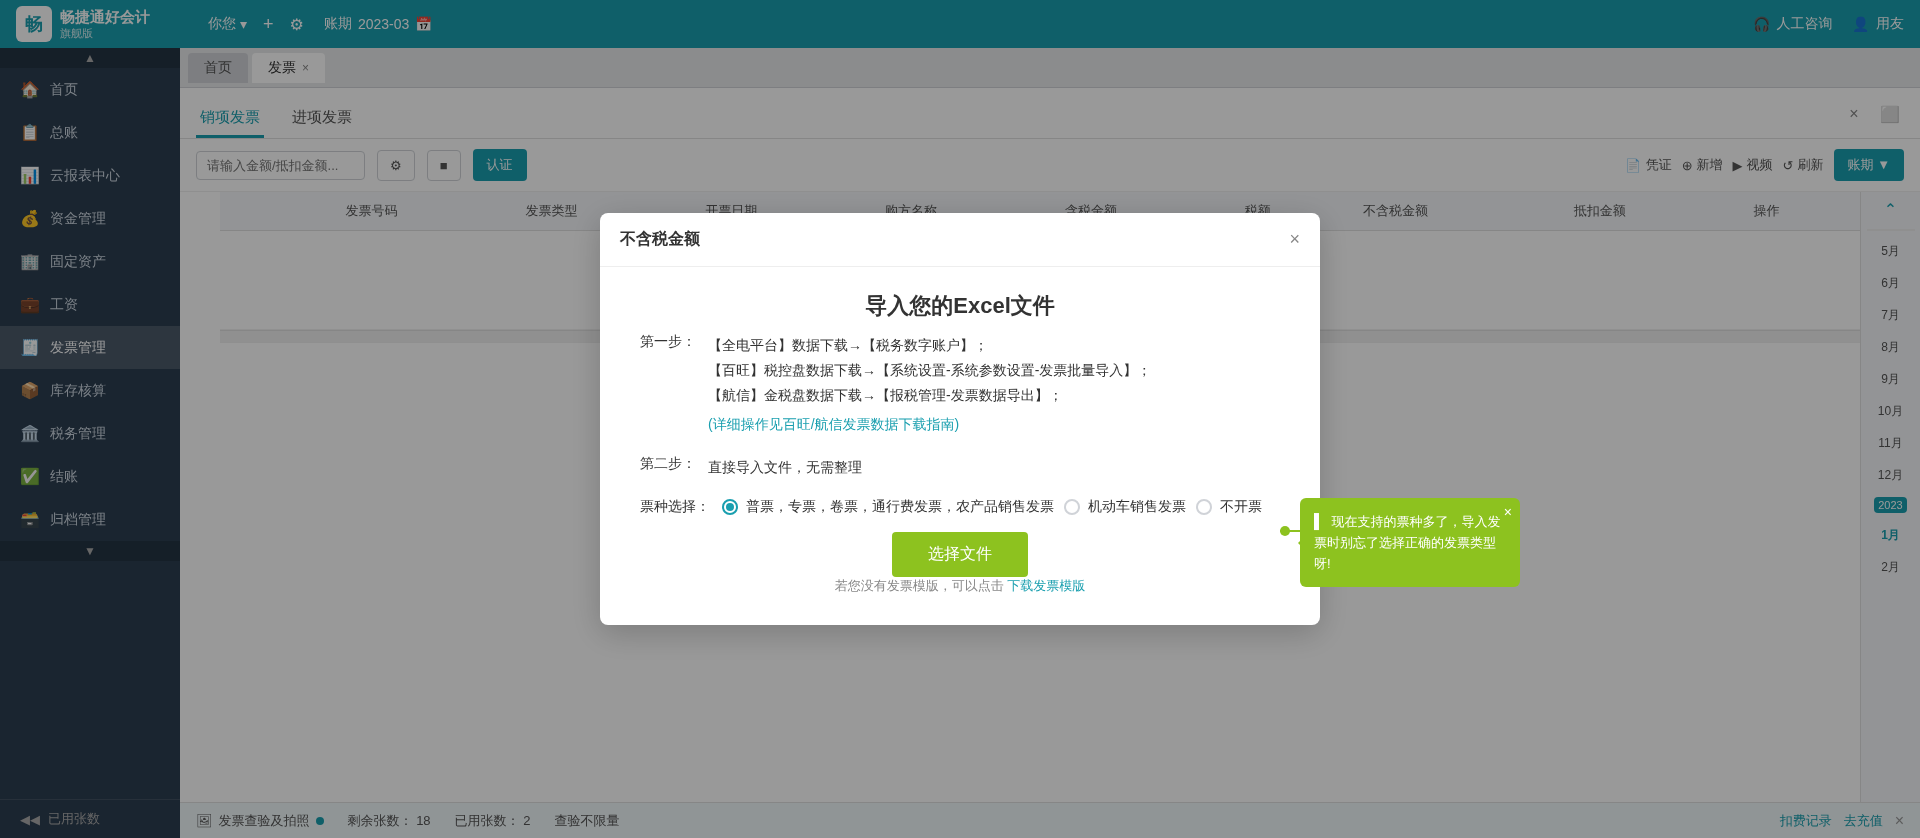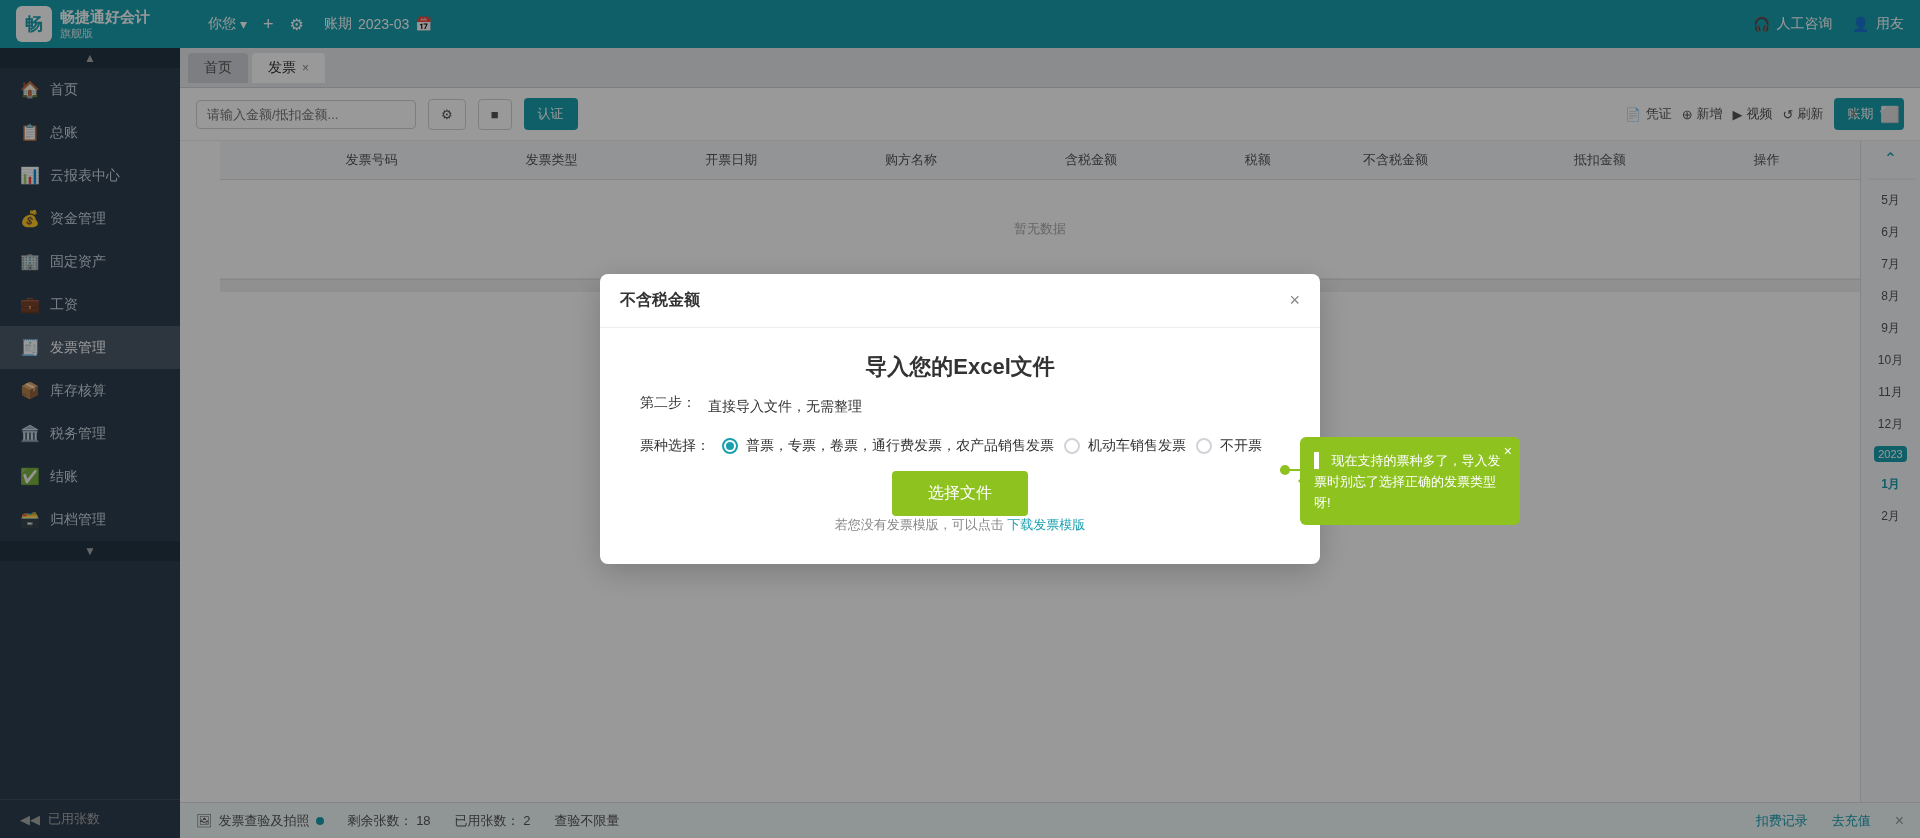--- a/index.html
+++ b/index.html
@@ -42,41 +42,41 @@
     
     .content-area { flex: 1; background: #fff; display: flex; flex-direction: column; overflow: hidden; }
 
     
     .sub-tabs { display: flex; align-items: center; padding: 12px 16px 0; border-bottom: 1px solid #e0e0e0; gap: 24px; }
     .sub-tab { padding: 8px 4px; font-size: 15px; color: #555; cursor: pointer; border-bottom: 3px solid transparent; }
     .sub-tab.active { color: #1a9faf; border-bottom: 3px solid #1a9faf; font-weight: 500; }
 
     
     .toolbar { display: flex; align-items: center; padding: 10px 16px; gap: 12px; border-bottom: 1px solid #eee; }
-    .search-input { border: 1px solid #d0d3d8; border-radius: 4px; padding: 6px 10px; font-size: 13px; color: #999; width: 220px; outline: none; }
+    .search-input { border: 1px solid #d0d3d8; border-radius: 4px; padding: 6px 10px; font-size: 13px; color: #999; width: 169px; outline: none; }
     .btn-teal { background: #1a9faf; color: #fff; border: none; border-radius: 4px; padding: 7px 14px; cursor: pointer; font-size: 13px; display: flex; align-items: center; gap: 4px; }
     .btn-outline { background: #fff; color: #555; border: 1px solid #d0d3d8; border-radius: 4px; padding: 7px 12px; cursor: pointer; font-size: 13px; display: flex; align-items: center; gap: 4px; }
     .toolbar-right { margin-left: auto; display: flex; gap: 10px; align-items: center; }
     .toolbar-action { color: #555; font-size: 13px; cursor: pointer; display: flex; align-items: center; gap: 4px; }
 
     
     .table-container { flex: 1; overflow: auto; position: relative; }
     .table { width: 100%; border-collapse: collapse; font-size: 13px; }
     .table th { background: #f5f7fa; padding: 10px 12px; text-align: left; font-weight: 500; color: #555; border-bottom: 1px solid #e0e0e0; white-space: nowrap; }
     .table td { padding: 10px 12px; border-bottom: 1px solid #f0f0f0; color: #333; white-space: nowrap; }
 
     
     .right-panel { width: 60px; background: #f5f7fa; border-left: 1px solid #e0e0e0; display: flex; flex-direction: column; align-items: center; padding: 8px 0; gap: 4px; }
     .month-item { width: 48px; height: 28px; display: flex; align-items: center; justify-content: center; font-size: 12px; color: #555; cursor: pointer; border-radius: 4px; }
     .month-item.highlight { color: #1a9faf; font-weight: bold; }
     .chevron-up { font-size: 16px; color: #1a9faf; cursor: pointer; margin-bottom: 4px; }
 
     
     .bottom-bar { height: 36px; background: #f0f8fa; border-top: 1px solid #e0e0e0; display: flex; align-items: center; padding: 0 16px; gap: 24px; font-size: 13px; color: #555; }
-    .bottom-bar-right { margin-left: auto; display: flex; align-items: center; gap: 24px; }
+    .bottom-bar-right { margin-left: auto; display: flex; align-items: center; gap: 12px; }
     .btn-link { color: #1a9faf; cursor: pointer; text-decoration: none; }
     .bottom-close { color: #999; cursor: pointer; font-size: 16px; }
 
     
     .pagination-bar { display: flex; align-items: center; justify-content: center; padding: 8px 16px; gap: 19px; font-size: 13px; color: #555; border-top: 1px solid #eee; }
     .page-btn { width: 28px; height: 28px; display: flex; align-items: center; justify-content: center; border: 1px solid #d0d3d8; border-radius: 4px; cursor: pointer; color: #555; }
 
     
     .overlay { position: fixed; inset: 0; background: rgba(0,0,0,0.4); z-index: 100; display: flex; align-items: center; justify-content: center; }
 
@@ -214,20 +214,28 @@
         <span>首页</span>
       </div>
       <div class="tab active">
         <span>发票</span>
         <span class="tab-close">×</span>
       </div>
     </div>
 
     <div class="content-area">
 
+      <div class="sub-tabs">
+        <div class="sub-tab active">
+          <span>销项发票</span>
+        </div>
+        <div class="sub-tab">
+          <span>进项发票</span>
+        </div>
+      </div>
 
       <div class="toolbar">
         <input class="search-input" type="text" placeholder="请输入金额/抵扣金额..." style="">
         <button class="btn-outline">⚙</button>
         <button class="btn-outline">■</button>
         <button class="btn-teal">认证</button>
         <div class="toolbar-right">
           <div class="toolbar-action">
             <span>📄</span>
             <span>凭证</span>
@@ -331,20 +339,31 @@
 
 <div class="overlay">
   <div class="modal">
     <div class="modal-header">
       <span class="modal-title">不含税金额</span>
       <button class="modal-close">×</button>
     </div>
     <div class="modal-body">
       <div class="modal-main-title">导入您的Excel文件</div>
 
+      <div class="step">
+        <span class="step-label">第一步：</span>
+        <div class="step-content">
+          <div>【全电平台】数据下载→【税务数字账户】；</div>
+          <div>【百旺】税控盘数据下载→【系统设置-系统参数设置-发票批量导入】；</div>
+          <div>【航信】金税盘数据下载→【报税管理-发票数据导出】；</div>
+          <div style="margin-top:4px;">
+            <a class="link" style="color:#1a9faf;">(详细操作见百旺/航信发票数据下载指南)</a>
+          </div>
+        </div>
+      </div>
 
       <div class="step">
         <span class="step-label">第二步：</span>
         <div class="step-content">直接导入文件，无需整理</div>
       </div>
 
       <div class="ticket-choice" style="position:relative;">
         <span class="ticket-label">票种选择：</span>
         <div class="radio-group">
           <label class="radio-item">

